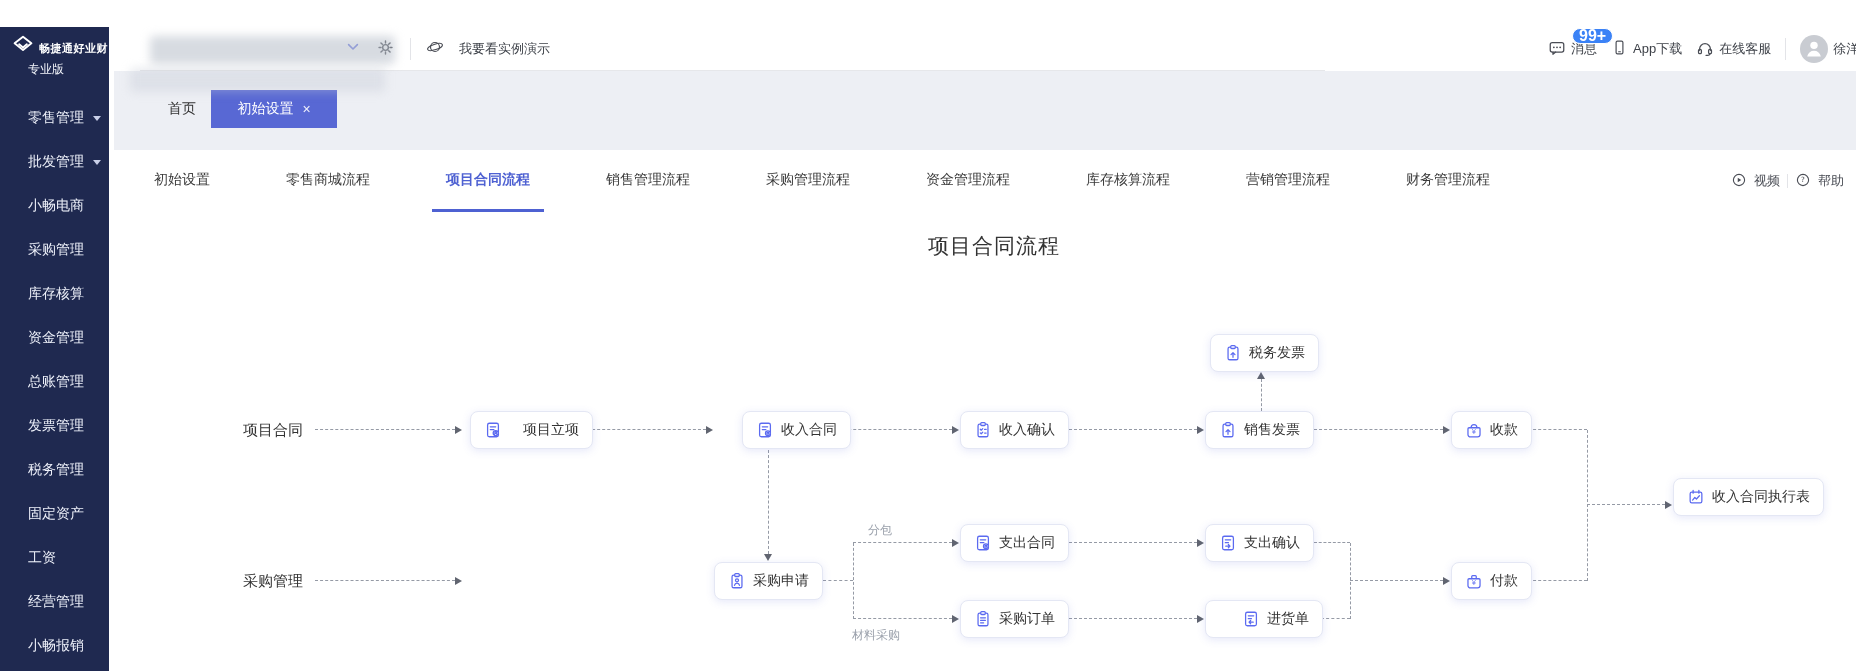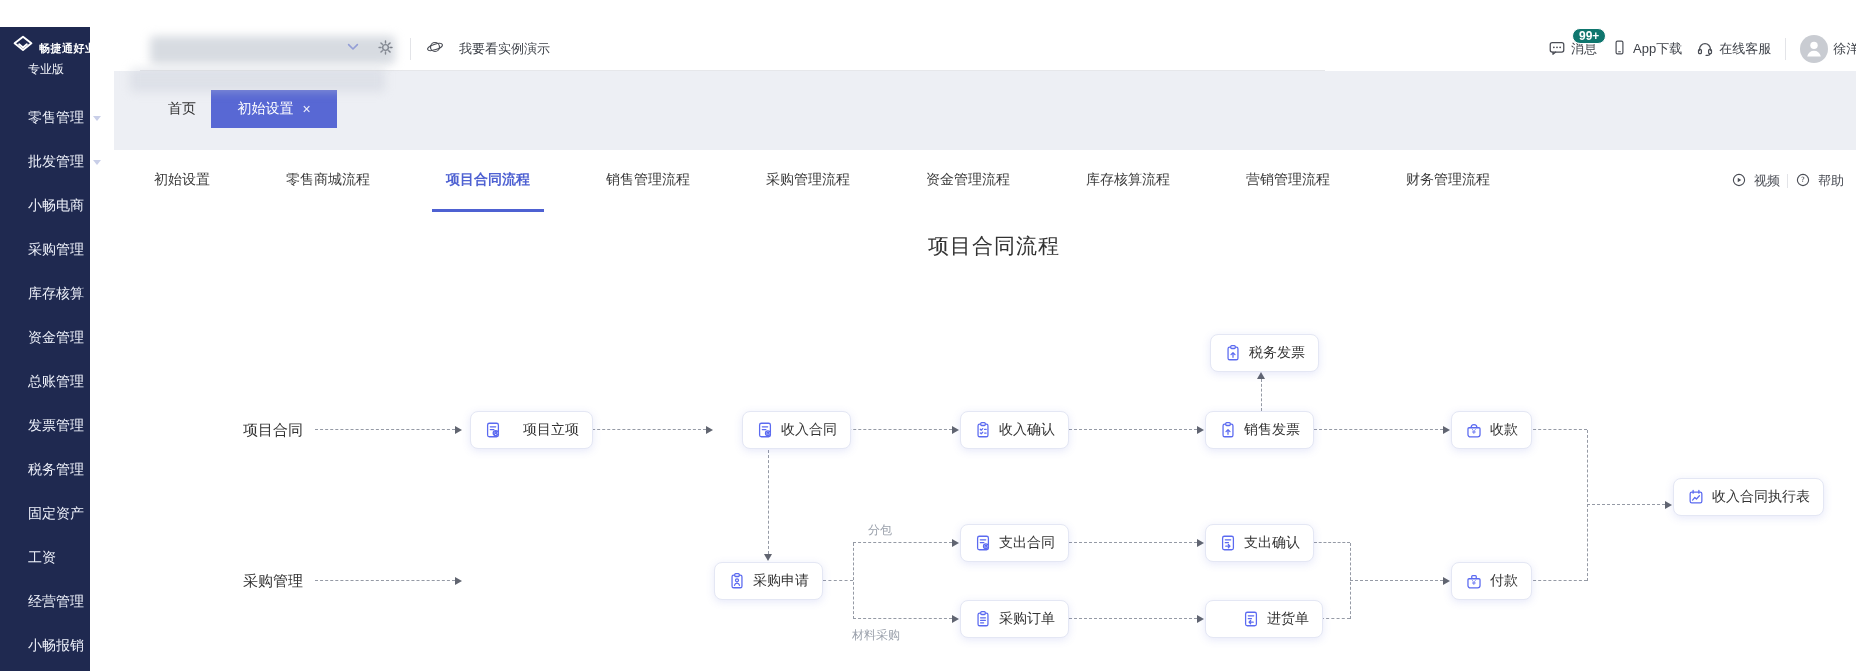--- a/index.html
+++ b/index.html
@@ -7,31 +7,31 @@
        font-family:"Liberation Sans","DejaVu Sans",sans-serif;-webkit-font-smoothing:antialiased}
 
   
   #topbar{position:absolute;left:0;top:27px;width:1856px;height:44px;background:#fff;z-index:3}
   #selector-line{position:absolute;left:140px;top:43px;width:1185px;height:1px;background:#e6e7ea}
   #topbar-left{position:absolute;left:345px;top:0;height:44px;display:flex;align-items:center;gap:15px}
   .tb-text{font-size:13px;color:#3d4148;white-space:nowrap}
   .v-div{width:1px;height:22px;background:#e3e4e8}
   #topbar-right{position:absolute;left:1548px;top:0;height:44px;display:flex;align-items:center;gap:14px}
   .hdr-item{display:flex;align-items:center;gap:5px;font-size:13px;color:#3d4148;white-space:nowrap;position:relative}
-  .badge{position:absolute;top:-11px;left:24px;background:#0f766e;color:#fff;font-size:12px;line-height:14px;
+  .badge{position:absolute;top:-11px;left:24px;background:#3b82f6;color:#fff;font-size:16px;line-height:14px;
          padding:0 6px;border-radius:8px;border:1px solid #fff;font-weight:bold}
   .avatar{width:28px;height:28px;border-radius:50%;background:#c9ccd2;display:flex;align-items:center;justify-content:center;overflow:hidden}
 
   
   .blur-patch{position:absolute;border-radius:4px;filter:blur(5px);z-index:6;pointer-events:none}
   #blur1{left:150px;top:36px;width:245px;height:28px;background:rgba(183,189,201,.55)}
   #blur2{left:130px;top:68px;width:255px;height:24px;background:rgba(197,203,214,.38)}
 
   
-  #sidebar{position:absolute;left:0;top:27px;width:90px;height:644px;background:#1f2950;z-index:4;color:#fff}
+  #sidebar{position:absolute;left:0;top:27px;width:109px;height:644px;background:#1f2950;z-index:4;color:#fff}
   #brand-row{position:absolute;left:11px;top:7px;display:flex;align-items:center;gap:4px}
   #brand-name{font-size:11px;font-weight:bold;color:#fff;white-space:nowrap;letter-spacing:.5px}
   #edition{position:absolute;left:28px;top:34px;font-size:12px;color:#f2f4fa}
   #side-menu{position:absolute;left:0;top:68px;width:114px;list-style:none;margin:0;padding:0}
   .side-item{height:44px;line-height:44px;padding-left:28px;font-size:14px;color:#eef1fa;cursor:pointer;white-space:nowrap}
   .caret{display:inline-block;margin-left:9px;width:0;height:0;border-left:4px solid transparent;
          border-right:4px solid transparent;border-top:5px solid #c9cfe8;vertical-align:middle}
 
   
   #midband{position:absolute;left:114px;top:71px;width:1742px;height:79px;background:#edeff4;z-index:1}

